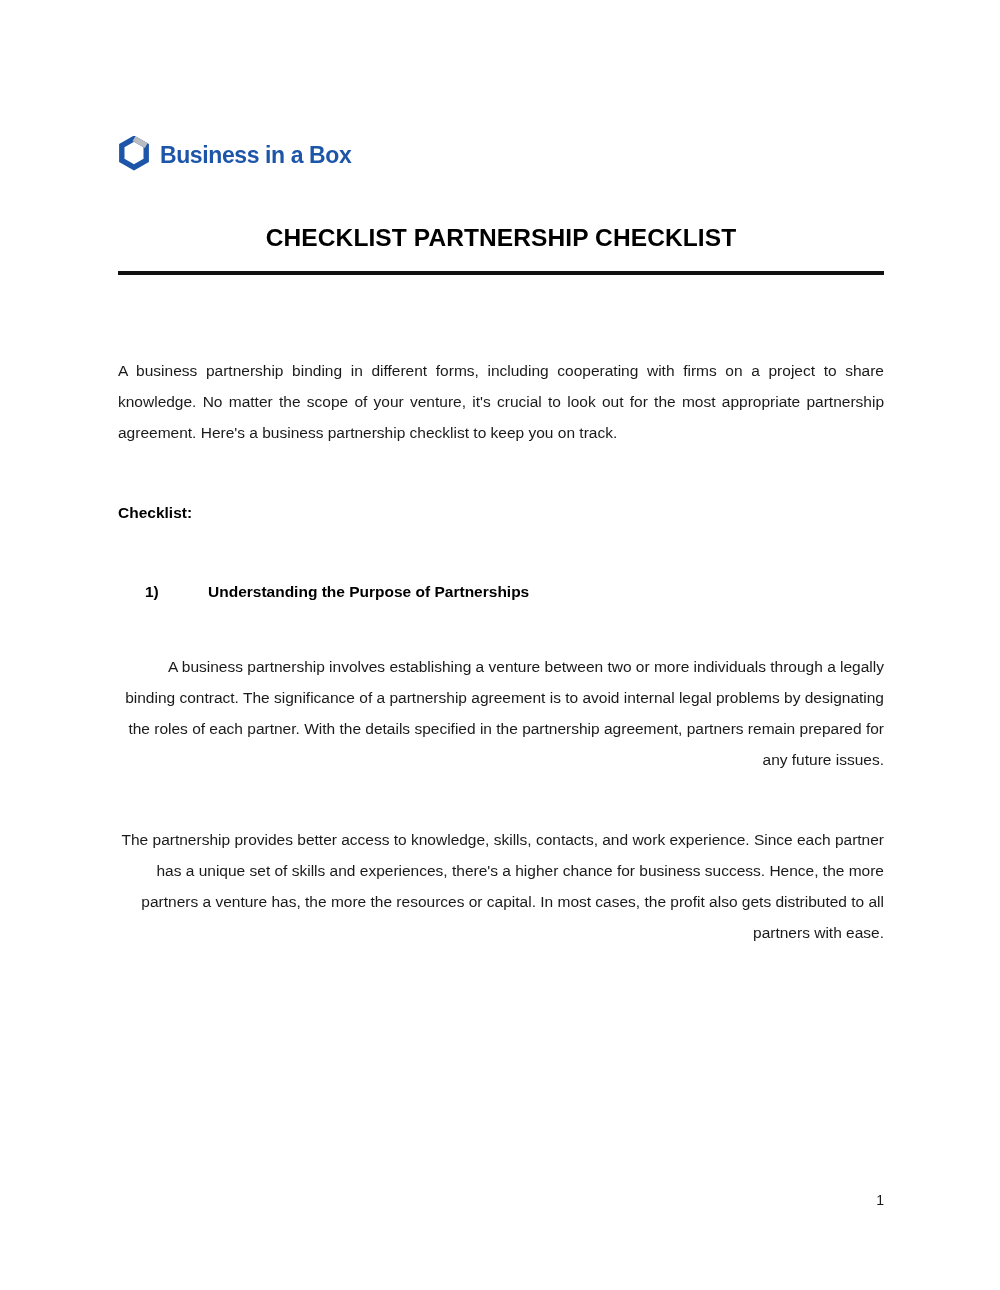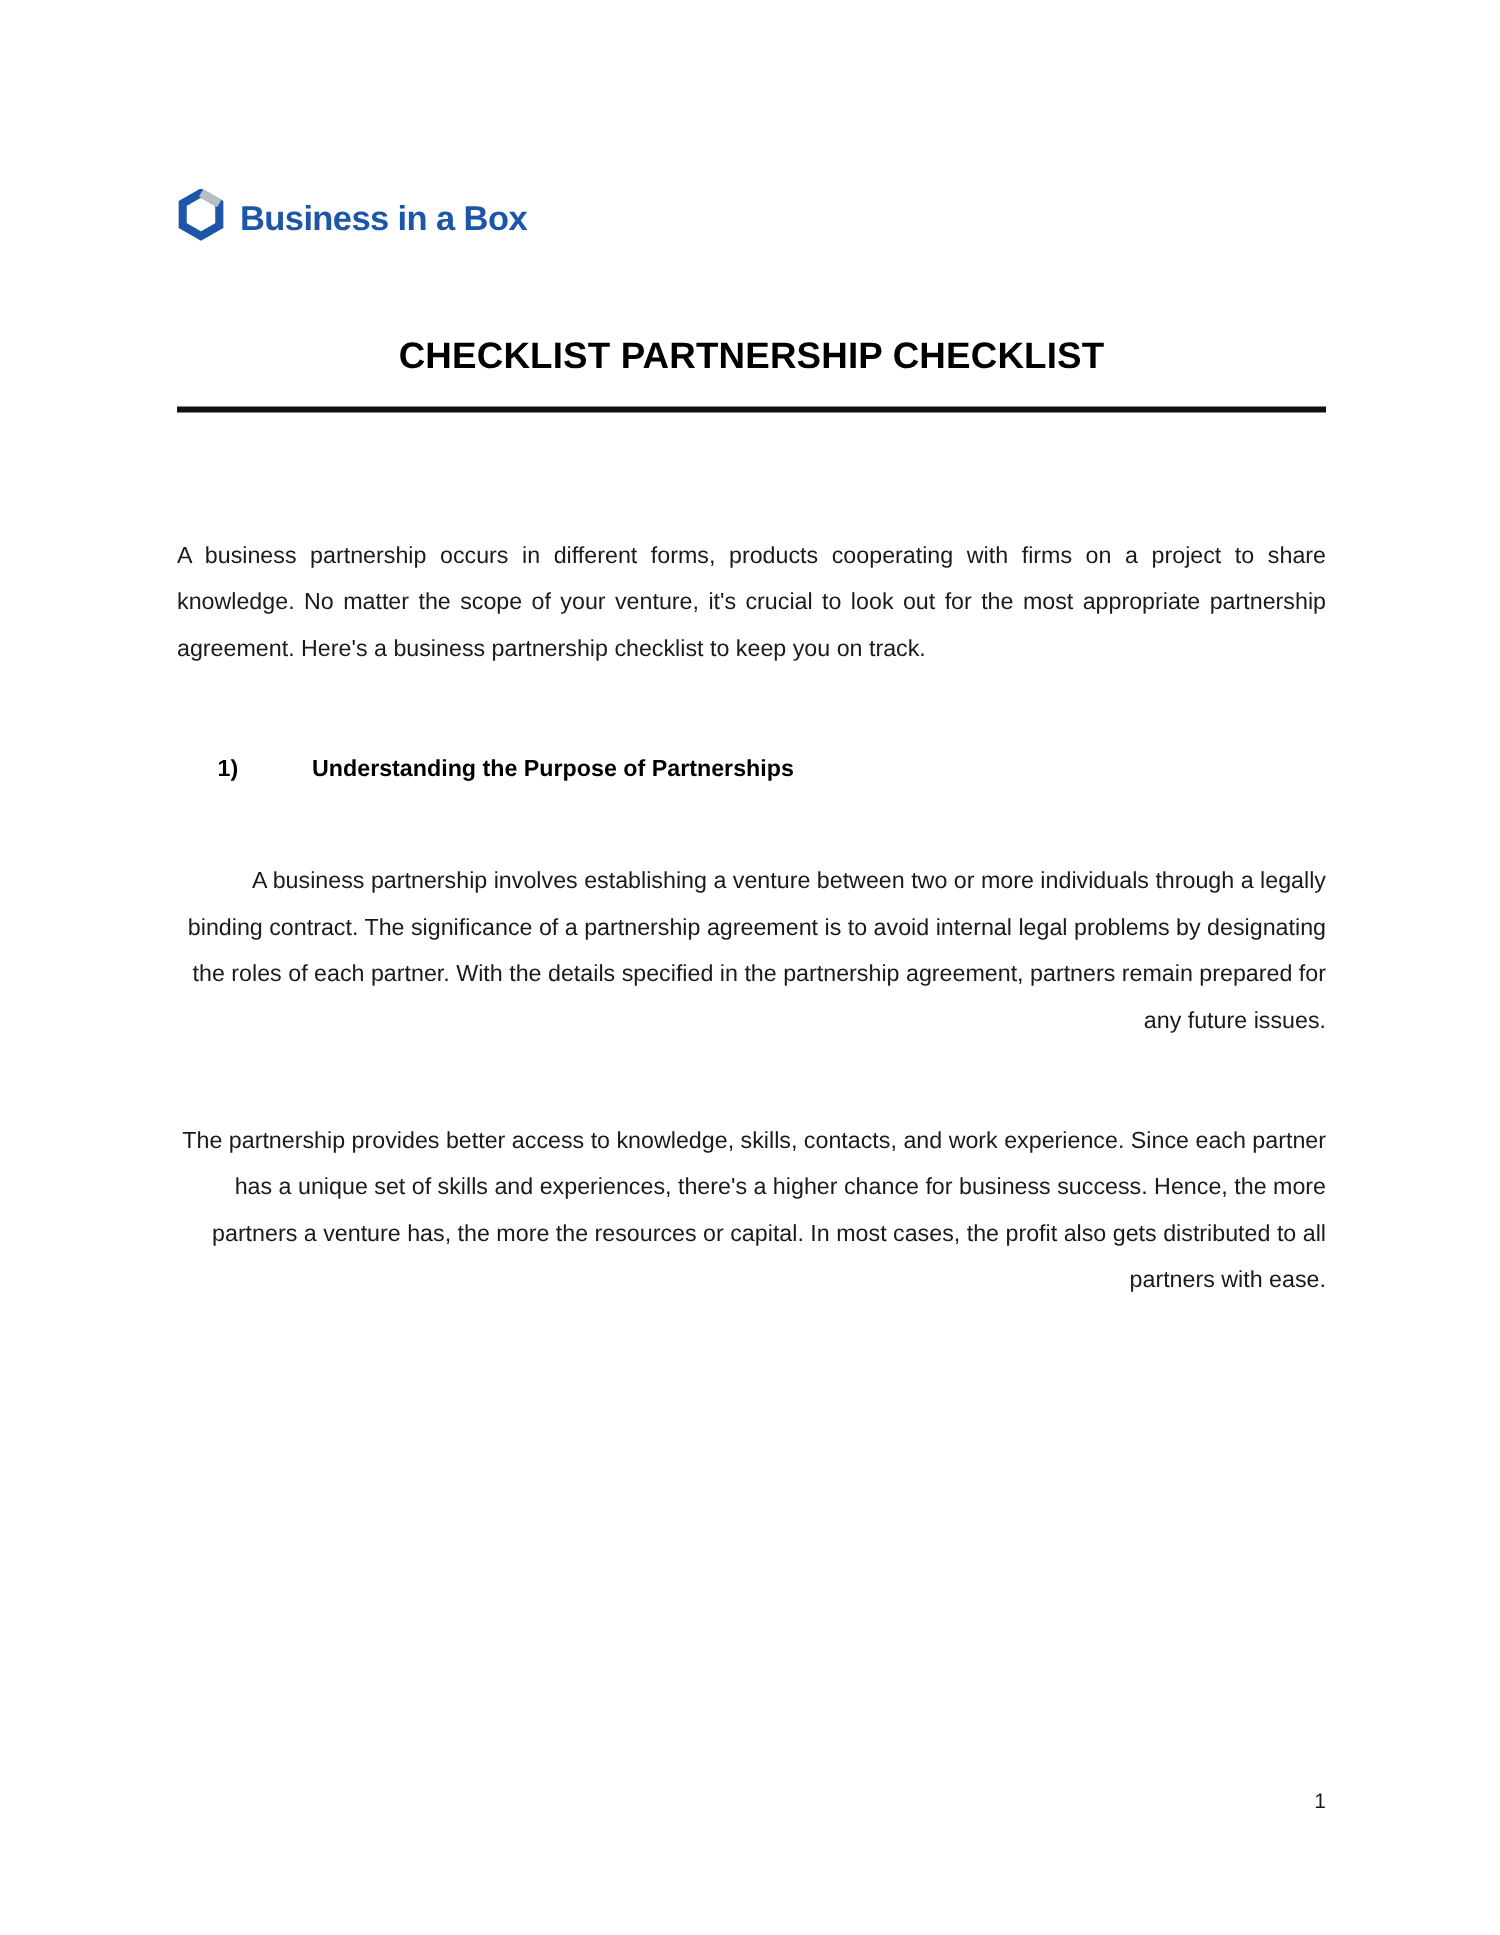--- a/index.html
+++ b/index.html
@@ -16,21 +16,21 @@
     width: 1000px;
     height: 1290px;
     background: #ffffff;
     overflow: hidden;
   }
 
   
   .logo {
     position: absolute;
     left: 118px;
-    top: 126px;
+    top: 136px;
     display: flex;
     align-items: center;
     gap: 10px;
   }
   .logo-mark {
     width: 32px;
     height: 38px;
     display: block;
   }
   .logo-text {
@@ -130,22 +130,23 @@
     </svg>
     <span class="logo-text">Business in a Box</span>
   </div>
 
   <div class="doc-title">CHECKLIST PARTNERSHIP CHECKLIST</div>
   <div class="title-rule"></div>
 
   <div class="content">
 
 
-    <p class="body">A business partnership occurs in different forms, products cooperating with firms on a project to share knowledge. No matter the scope of your venture, it's crucial to look out for the most appropriate partnership agreement. Here's a business partnership checklist to keep you on track.</p>
+    <p class="body">A business partnership binding in different forms, including cooperating with firms on a project to share knowledge. No matter the scope of your venture, it's crucial to look out for the most appropriate partnership agreement. Here's a business partnership checklist to keep you on track.</p>
 
+    <p class="section-label">Checklist:</p>
 
     <div class="numbered-item">
       <span class="num">1)</span>
       <span class="item-text">Understanding the Purpose of Partnerships</span>
     </div>
 
     <p class="body left">A business partnership involves establishing a venture between two or more individuals through a legally binding contract. The significance of a partnership agreement is to avoid internal legal problems by designating the roles of each partner. With the details specified in the partnership agreement, partners remain prepared for any future issues.</p>
 
     <p class="body left last">The partnership provides better access to knowledge, skills, contacts, and work experience. Since each partner has a unique set of skills and experiences, there's a higher chance for business success. Hence, the more partners a venture has, the more the resources or capital. In most cases, the profit also gets distributed to all partners with ease.</p>
 

